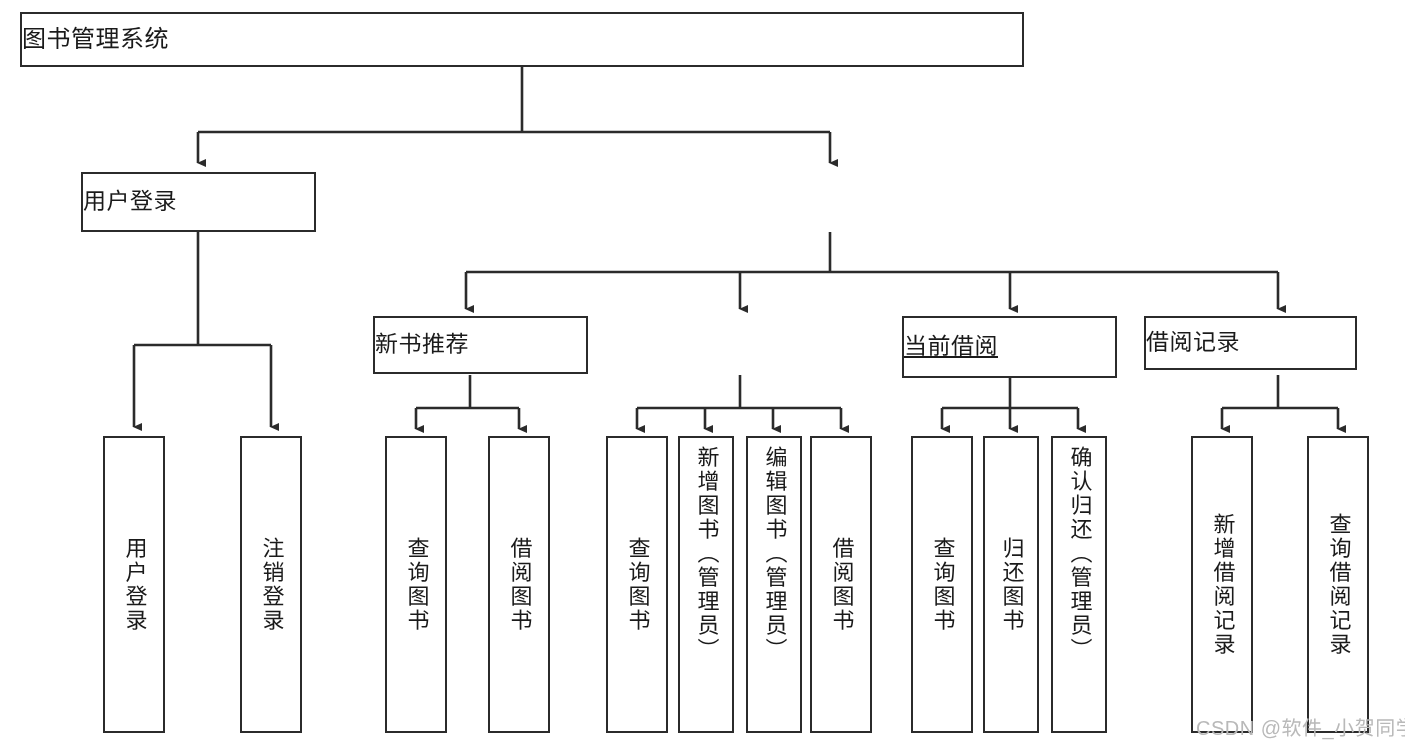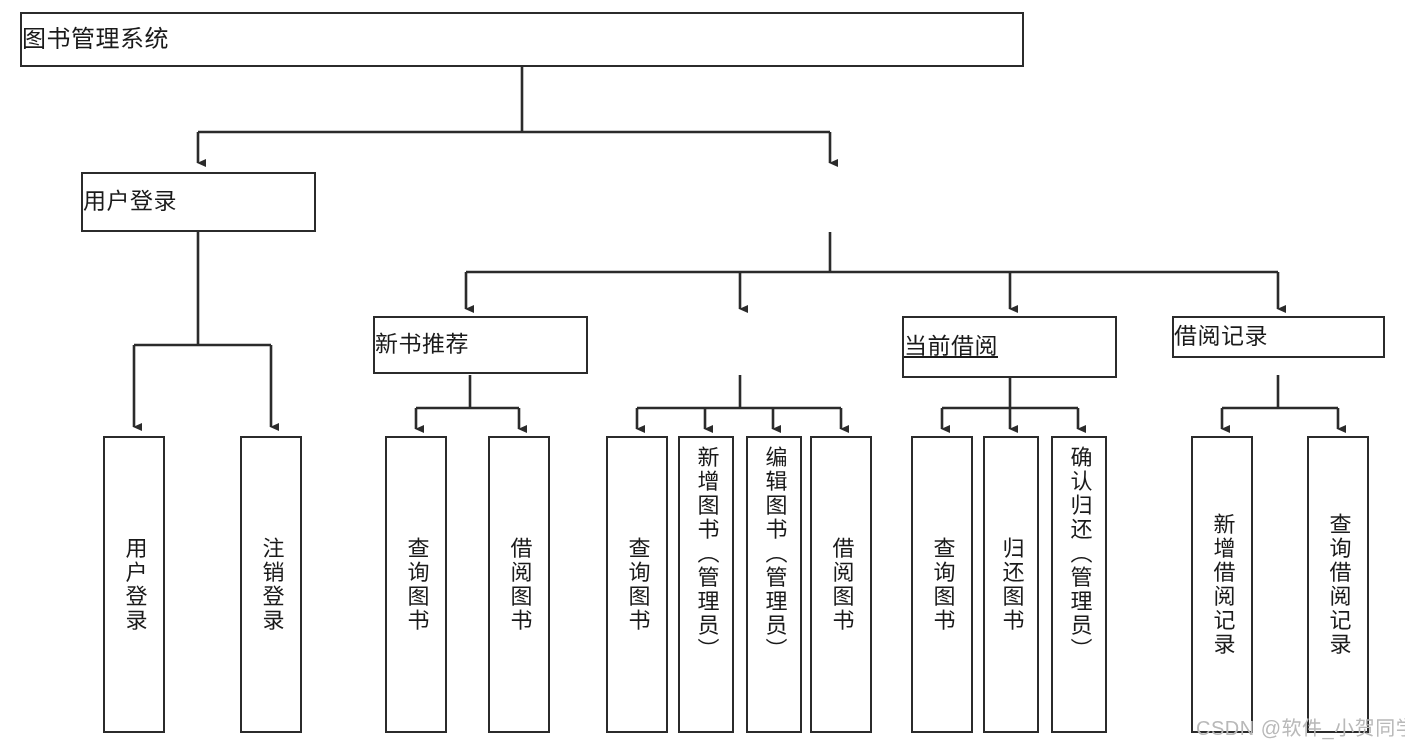--- a/index.html
+++ b/index.html
@@ -146,21 +146,21 @@
 
   <div class="node horiz" style="left:362px; top:316px; width:215px; height:58px;margin-left:11px;">
     <span class="node-label">新书推荐</span>
   </div>
 
 
   <div class="node horiz" style="left:902px; top:316px; width:215px; height:62px;text-decoration:underline;">
     <span class="node-label">当前借阅</span>
   </div>
 
-  <div class="node horiz" style="left:1172px; top:316px; width:213px; height:42px;">
+  <div class="node horiz" style="left:1144px; top:316px; width:213px; height:54px;">
     <span class="node-label">借阅记录</span>
   </div>
 
   <div class="node vert centered" style="left:103px; top:436px; width:62px; height:297px;">
     <span class="node-label">用户登录</span>
   </div>
 
   <div class="node vert centered" style="left:240px; top:436px; width:62px; height:297px;">
     <span class="node-label">注销登录</span>
   </div>

